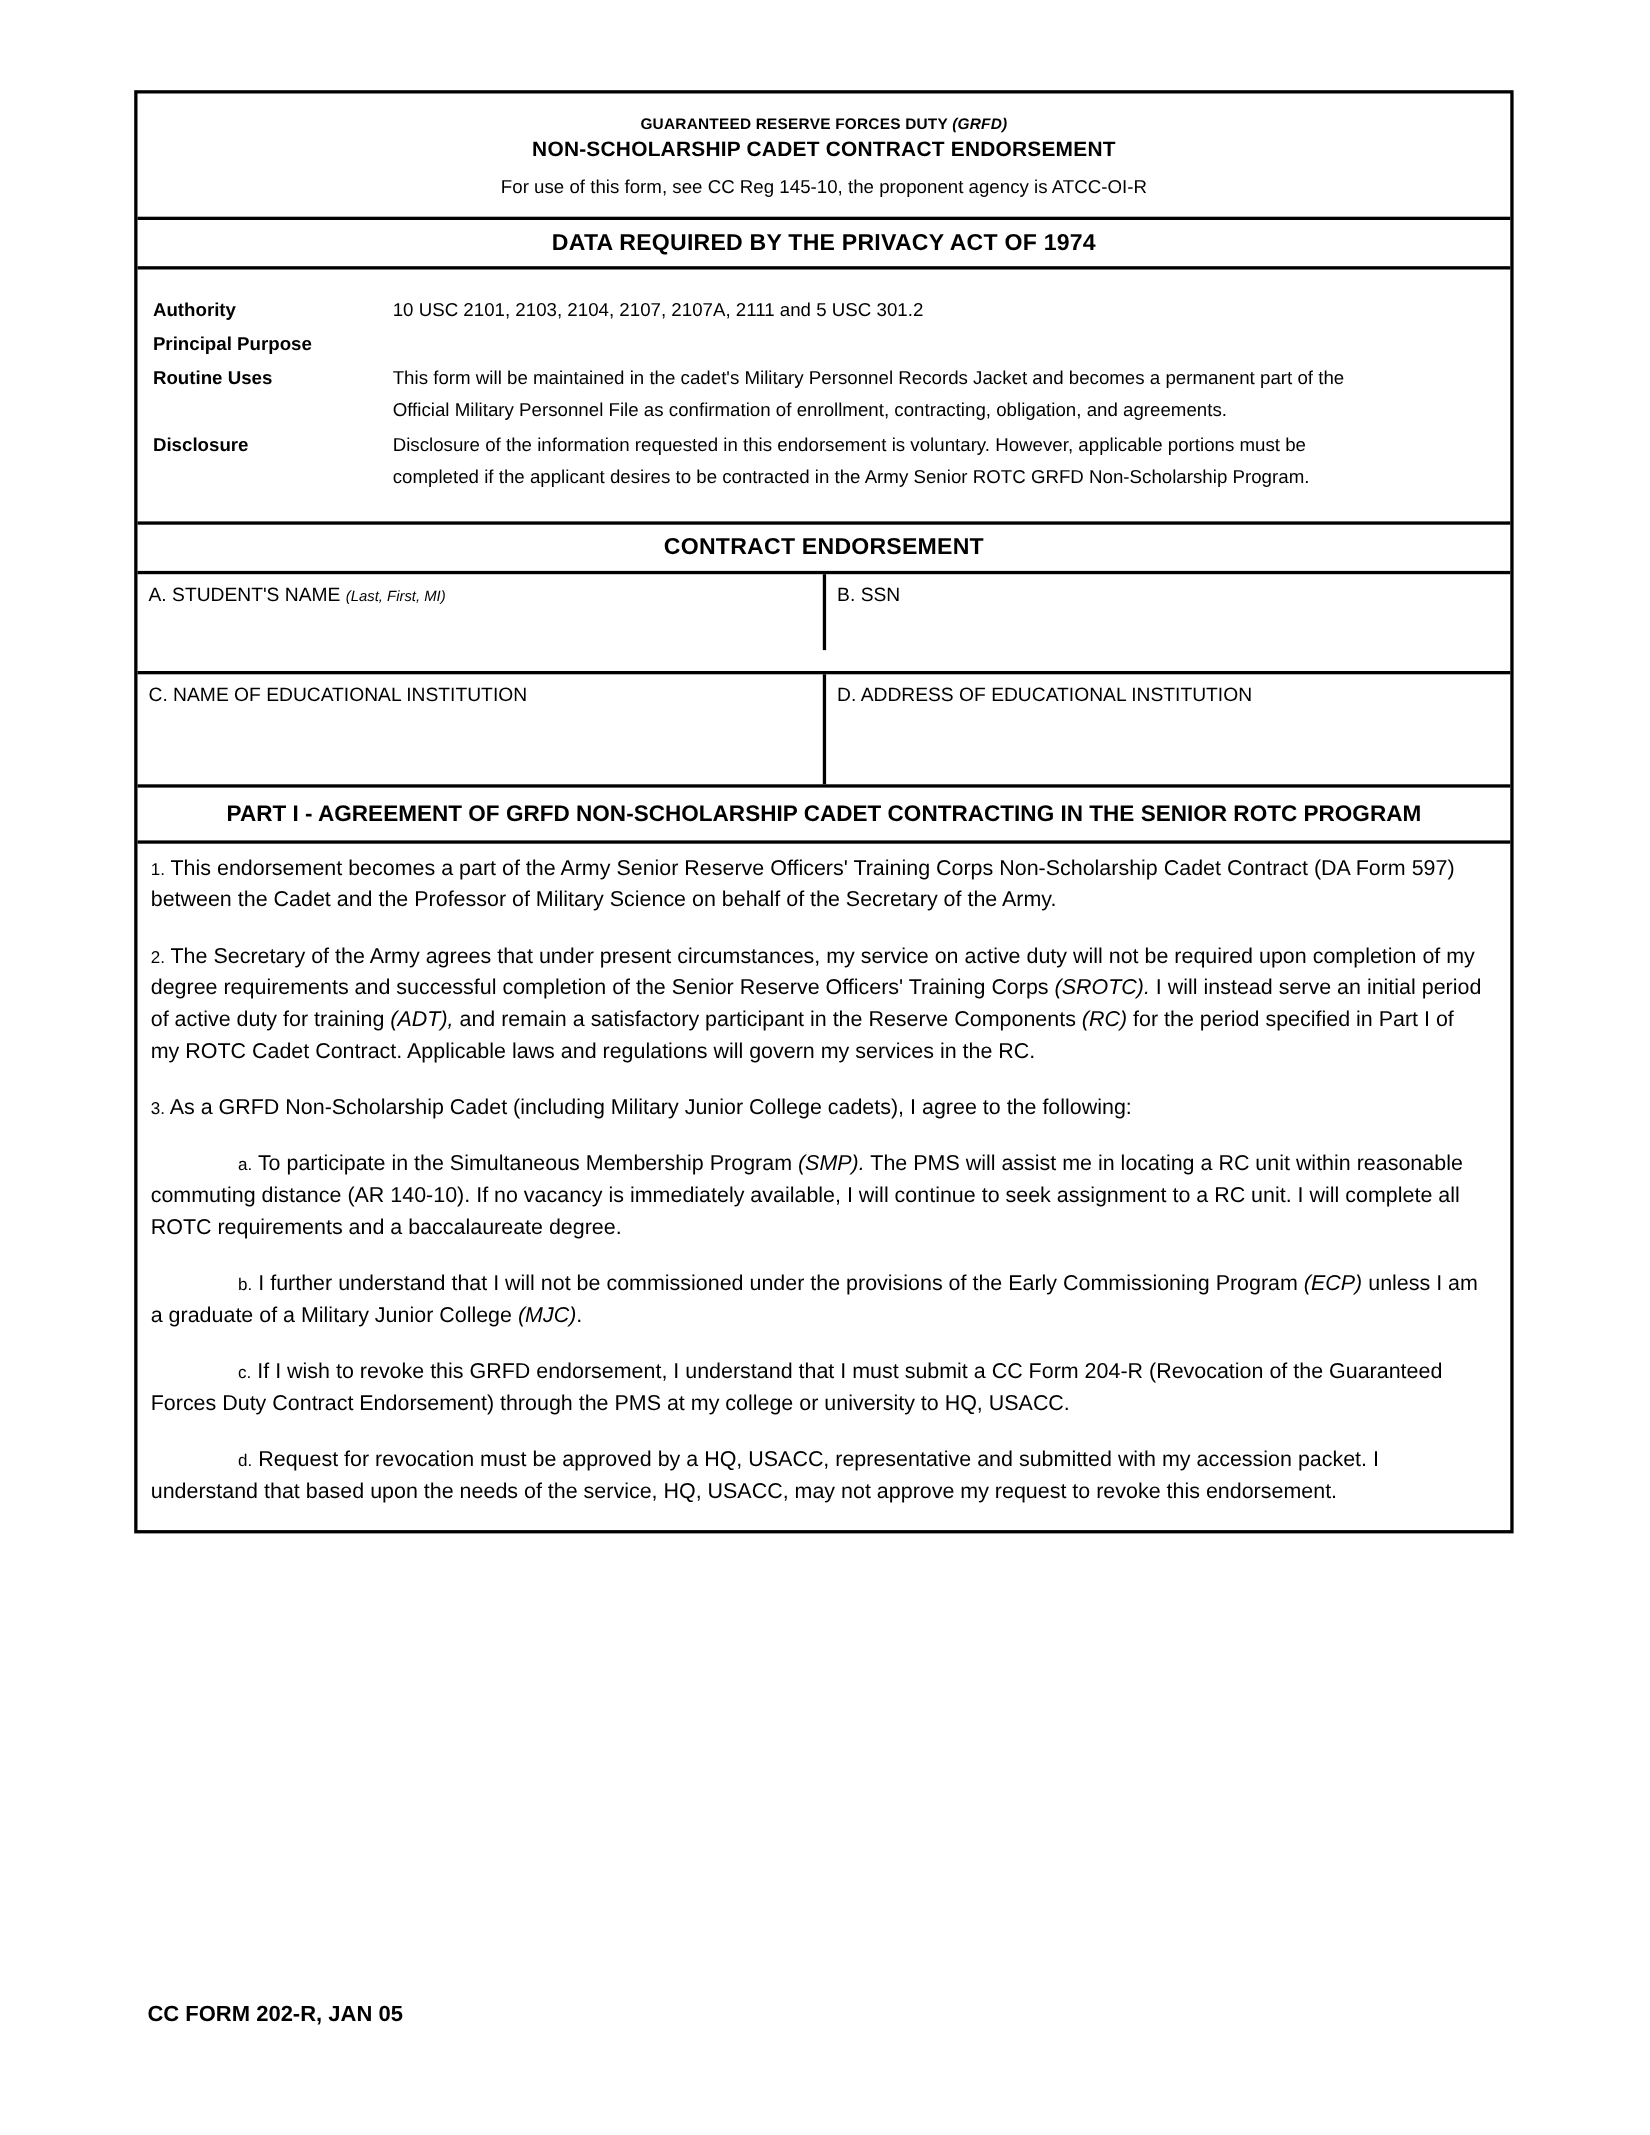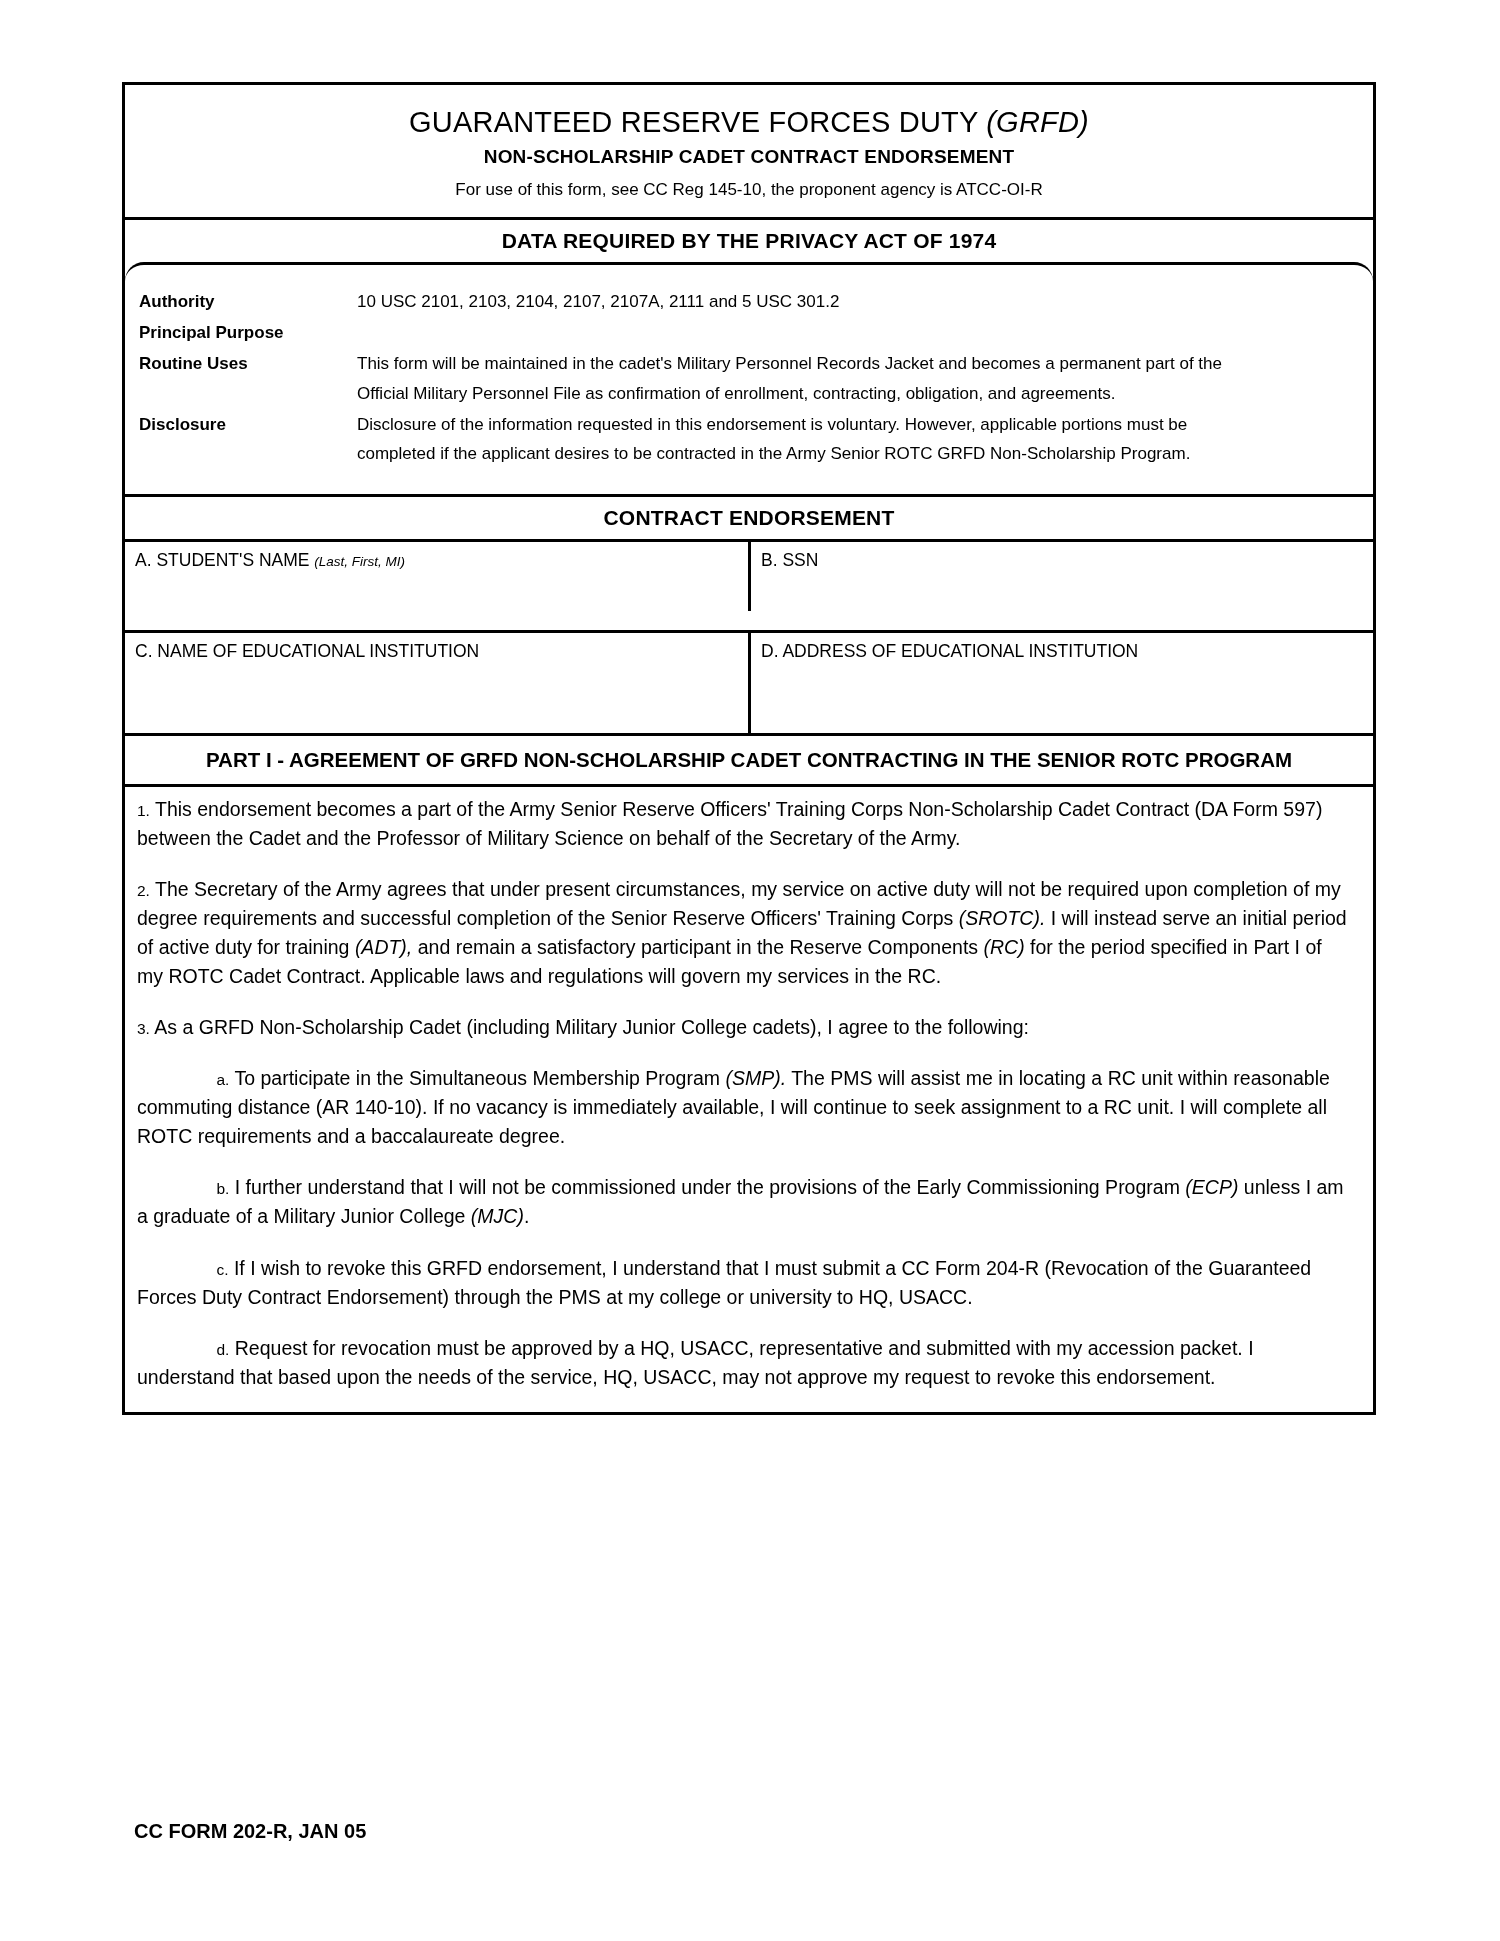--- a/index.html
+++ b/index.html
@@ -30,22 +30,22 @@
     border: 3px solid #000;
     background: #fff;
   }
 
   
   .header-block {
     padding: 18px 14px 16px 14px;
     text-align: center;
   }
   .title-line-1 {
-    font-size: 29px;
-    font-weight: normal;
+    font-size: 14px;
+    font-weight: bold;
     letter-spacing: 0.2px;
     line-height: 1.35;
   }
   .title-line-2 {
     font-size: 19px;
     font-weight: bold;
     letter-spacing: 0.2px;
     line-height: 1.35;
     margin-top: 2px;
   }
@@ -74,21 +74,20 @@
     font-size: 20.5px;
     font-weight: bold;
     padding: 10px 44px 10px 44px;
     line-height: 1.35;
   }
 
   
   .privacy-block {
     border-top: 3px solid #000;
     padding: 22px 14px 24px 14px;
-    border-radius: 19px;
   }
   .privacy-row {
     display: flex;
     align-items: flex-start;
     margin-bottom: 2px;
   }
   .privacy-label {
     width: 218px;
     flex: 0 0 218px;
     font-size: 17px;

